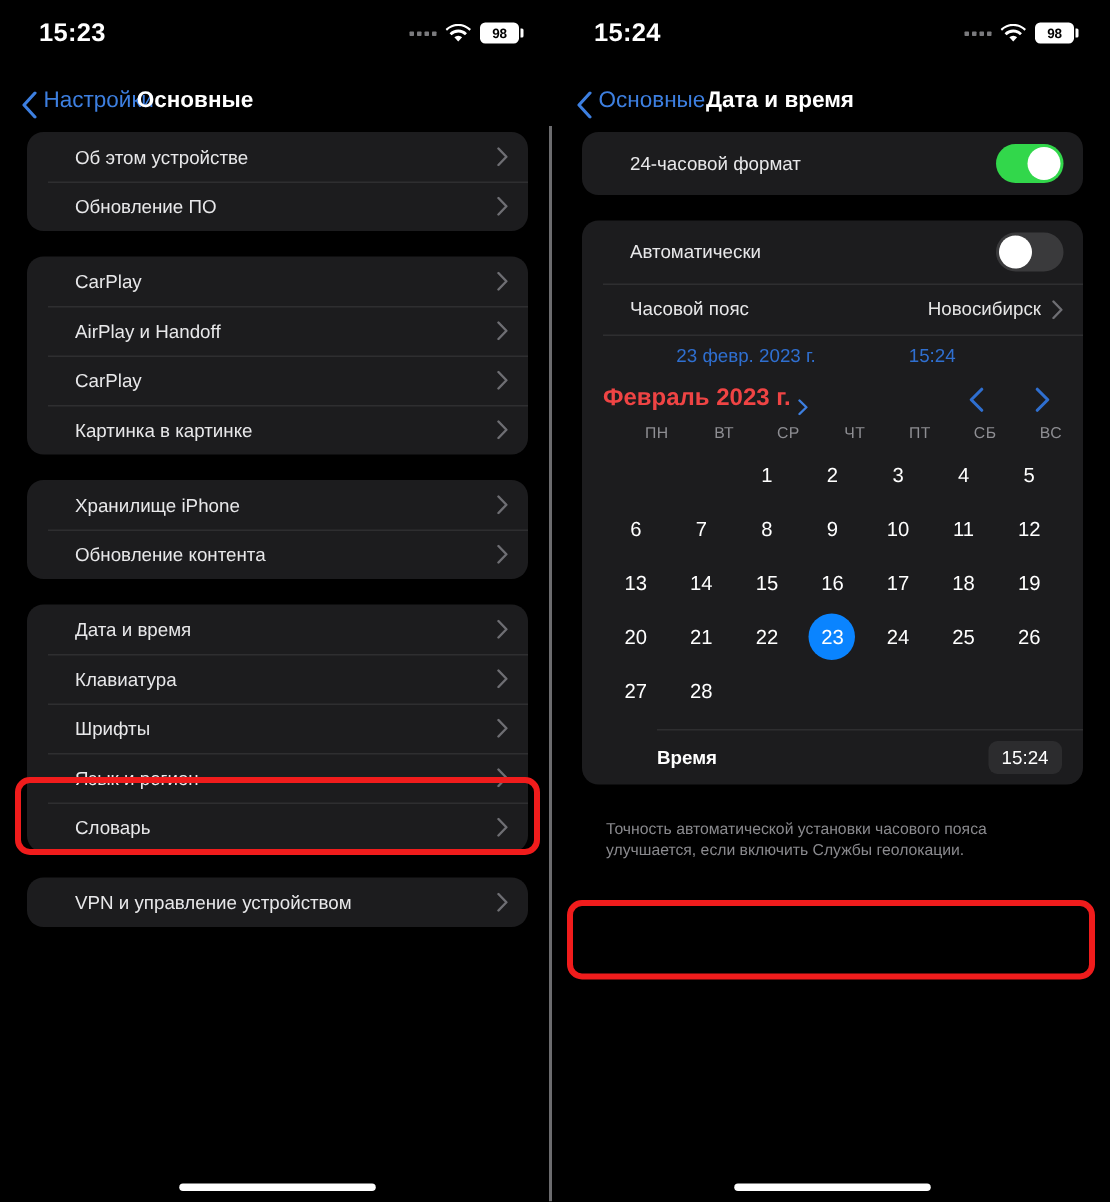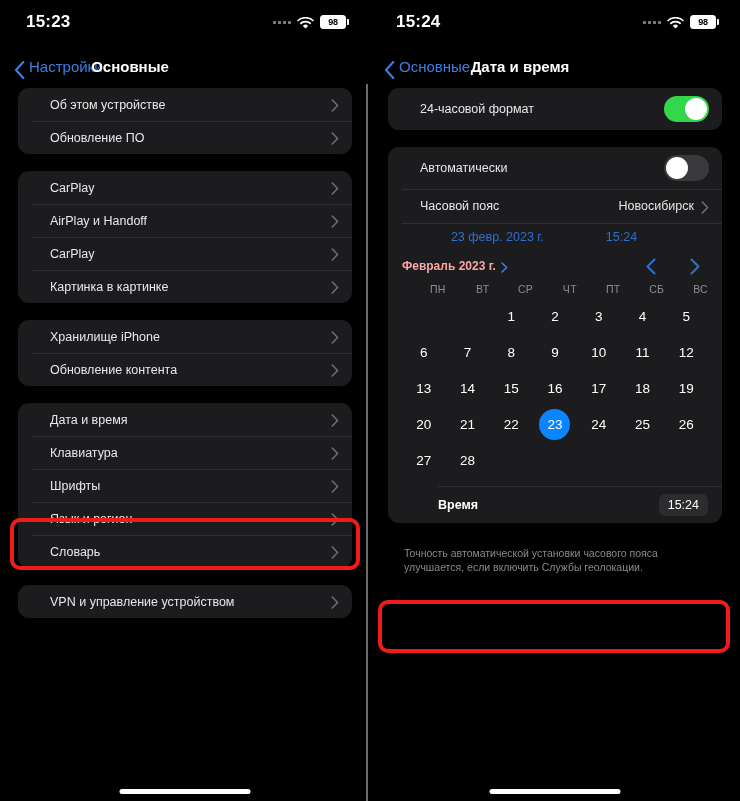--- a/index.html
+++ b/index.html
@@ -168,22 +168,22 @@
   }
 
   
   .cal { padding: 3px 14px 8px 14px; }
   .cal-head {
     display: flex;
     align-items: center;
     height: 26px;
   }
   .cal-month {
-    color: #fca5a5;
-    font-size: 12px;
+    color: #ef4444;
+    font-size: 16px;
     font-weight: bold;
     cursor: pointer;
     display: flex; align-items: flex-end; gap: 5px;
   }
   .cal-month .chev { width: 7px; height: 11px; }
   .cal-nav { margin-left: auto; display: flex; align-items: center; gap: 32px; padding-right: 6px; }
   .cal-nav .navbtn { width: 13px; height: 17px; cursor: pointer; }
 
   .wd-row, .day-row {
     display: grid;

